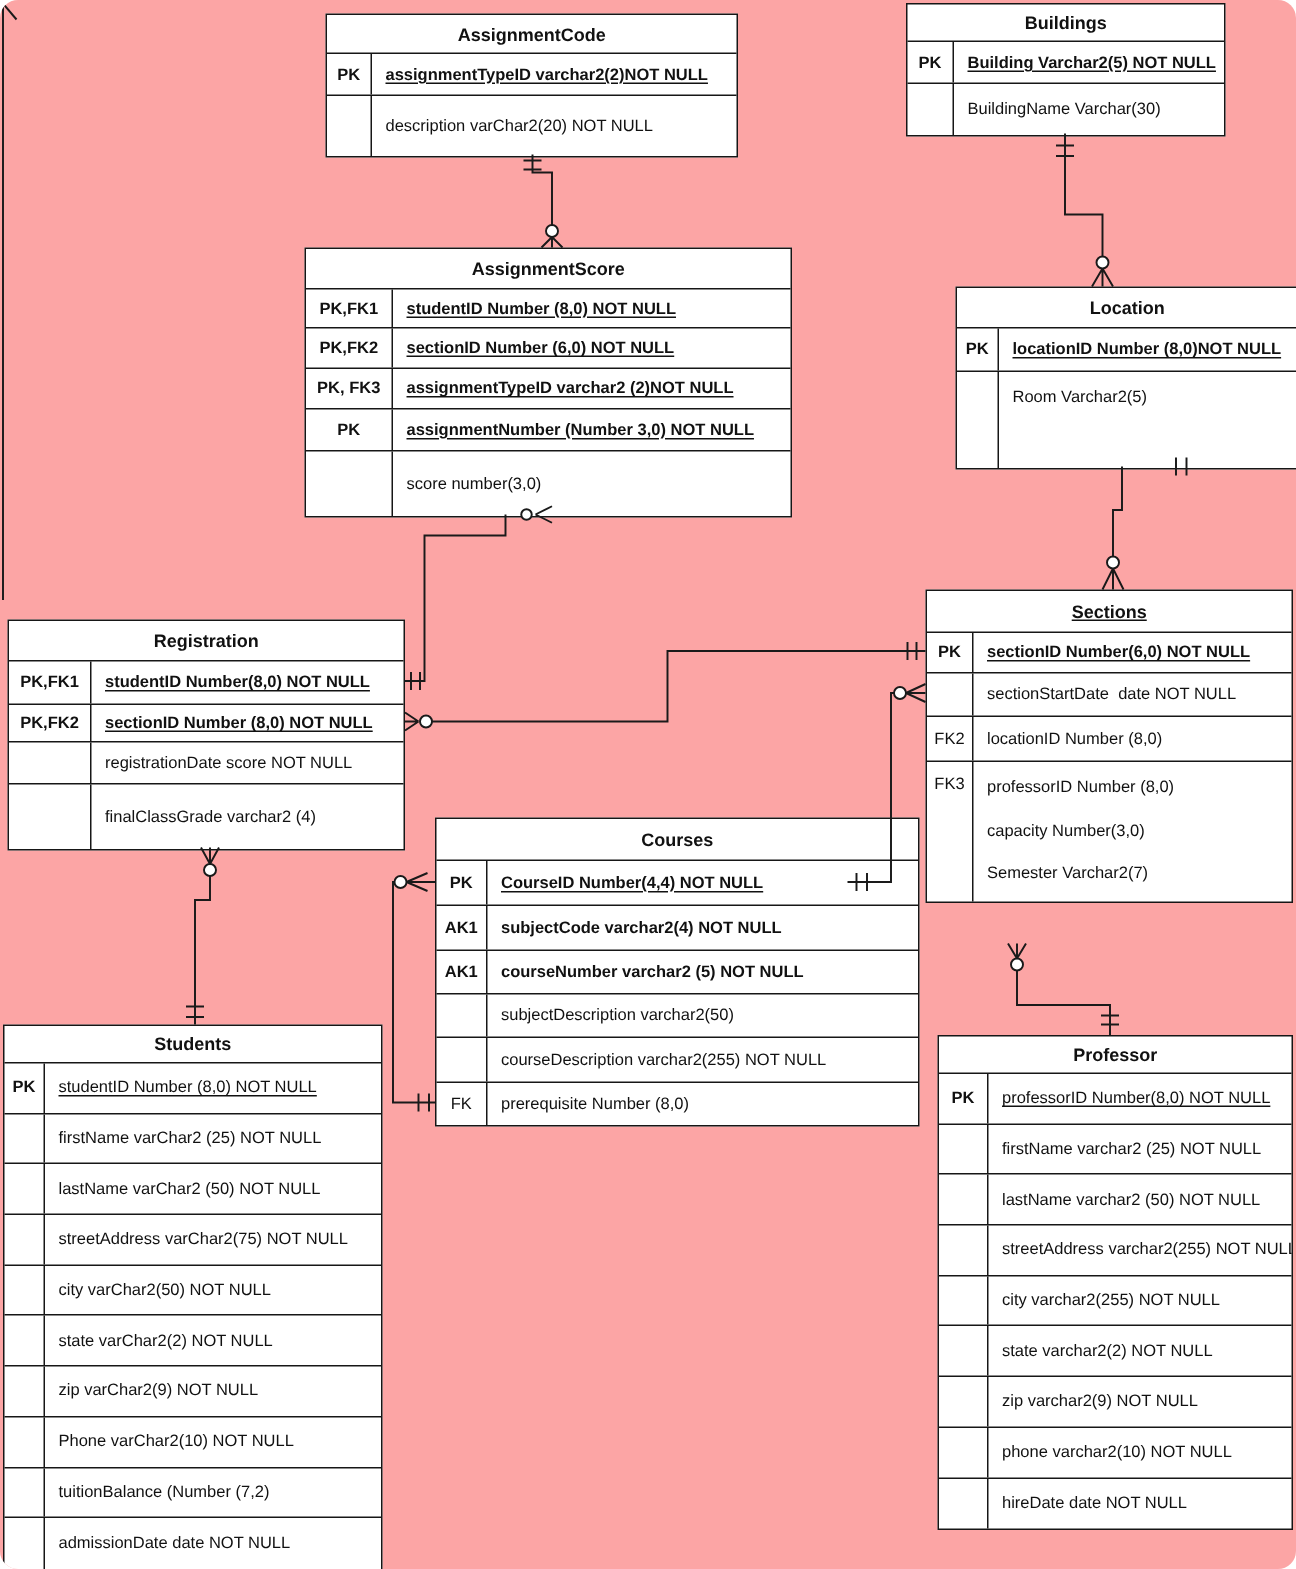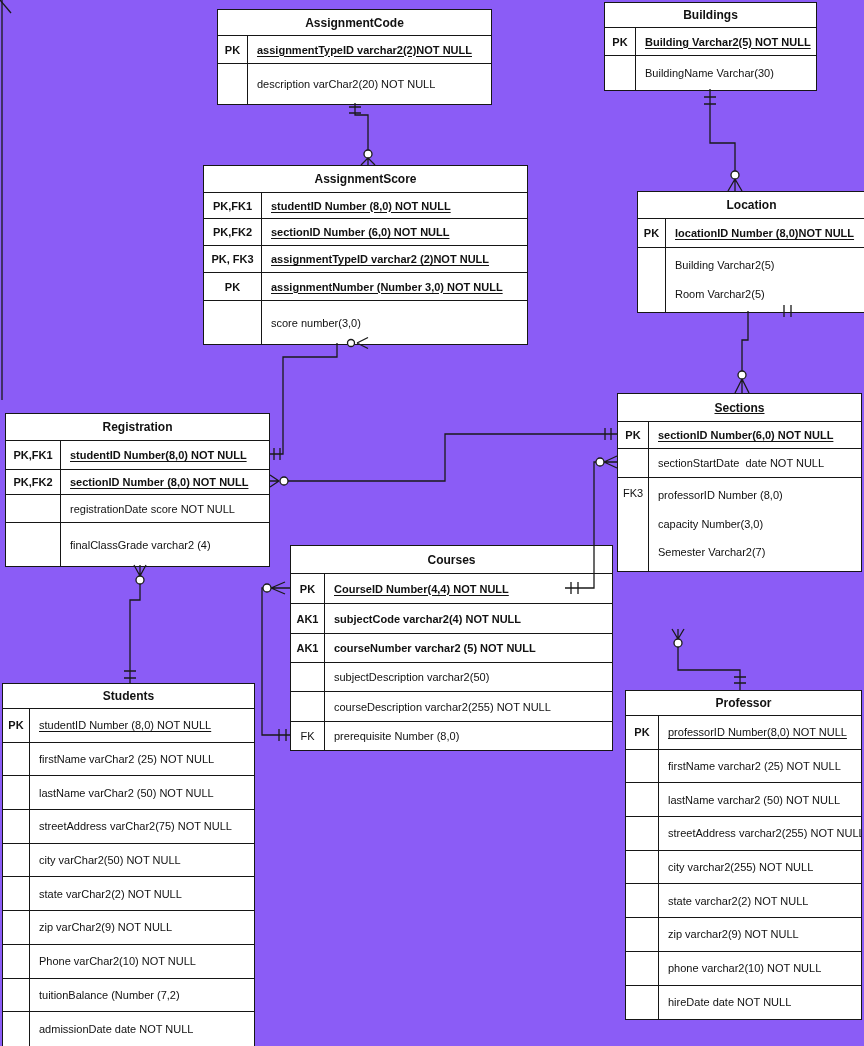--- a/index.html
+++ b/index.html
@@ -1,17 +1,17 @@
 <!DOCTYPE html>
 <html><head>
 <meta charset="utf-8">
 <style>
   html,body{margin:0;padding:0;background:#fff;}
-  #stage{position:relative;width:864px;height:1046px;overflow:hidden;background:#8b5cf6;
-         font-family:"Liberation Sans","DejaVu Sans",sans-serif;color:#111;}
+  #stage{position:relative;width:864px;height:1046px;overflow:hidden;background:#fca5a5;
+         font-family:"Liberation Sans","DejaVu Sans",sans-serif;color:#111;border-radius:12px;}
   .tbl{position:absolute;box-sizing:border-box;border:1.4px solid #161616;background:#fff;}
   .tbl-title{box-sizing:border-box;border-bottom:1.4px solid #161616;display:flex;align-items:center;
              justify-content:center;font-size:12px;font-weight:bold;}
   .tbl-rows{display:block;}
   .row{display:flex;box-sizing:border-box;border-bottom:1.3px solid #161616;font-size:11px;}
   .tbl-rows .row:last-child{border-bottom:none;}
   .key{box-sizing:border-box;border-right:1.3px solid #161616;display:flex;align-items:center;
        justify-content:center;flex:0 0 auto;white-space:pre;}
   .key.kb{font-weight:bold;}
   .attr{flex:1 1 auto;display:flex;align-items:center;padding-left:9px;overflow:hidden;}
@@ -193,21 +193,20 @@
     <div class="tbl-rows">
         <div class="row" style="height: 29px;">
           <div class="key kb" style="width: 28px;">PK</div>
           <div class="attr">
             <span class="pk">locationID Number (8,0)NOT NULL</span>
           </div>
         </div>
         <div class="row multi" style="height: 64px;">
           <div class="key" style="width: 28px;"></div>
           <div class="attr">
-            <div class="line">Building Varchar2(5)</div>
             <div class="line">Room Varchar2(5)</div>
           </div>
         </div>
       </div>
   </div>
   <div class="tbl" style="left: 5px; top: 413px; width: 265px;">
     <div class="tbl-title" style="height: 27px;">Registration</div>
     <div class="tbl-rows">
         <div class="row" style="height: 29px;">
           <div class="key kb" style="width: 55px;">PK,FK1</div>
@@ -241,20 +240,26 @@
         <div class="row" style="height: 27px;">
           <div class="key kb" style="width: 31px;">PK</div>
           <div class="attr">
             <span class="pk">sectionID Number(6,0) NOT NULL</span>
           </div>
         </div>
         <div class="row" style="height: 29px;">
           <div class="key" style="width: 31px;"></div>
           <div class="attr">
             <span>sectionStartDate  date NOT NULL</span>
+          </div>
+        </div>
+        <div class="row" style="height: 30px;">
+          <div class="key" style="width: 31px;">FK2</div>
+          <div class="attr">
+            <span>locationID Number (8,0)</span>
           </div>
         </div>
         <div class="row multi" style="height: 93px;">
           <div class="key" style="width: 31px;">FK3</div>
           <div class="attr">
             <div class="line">professorID Number (8,0)</div>
             <div class="line">capacity Number(3,0)</div>
             <div class="line">Semester Varchar2(7)</div>
           </div>
         </div>

